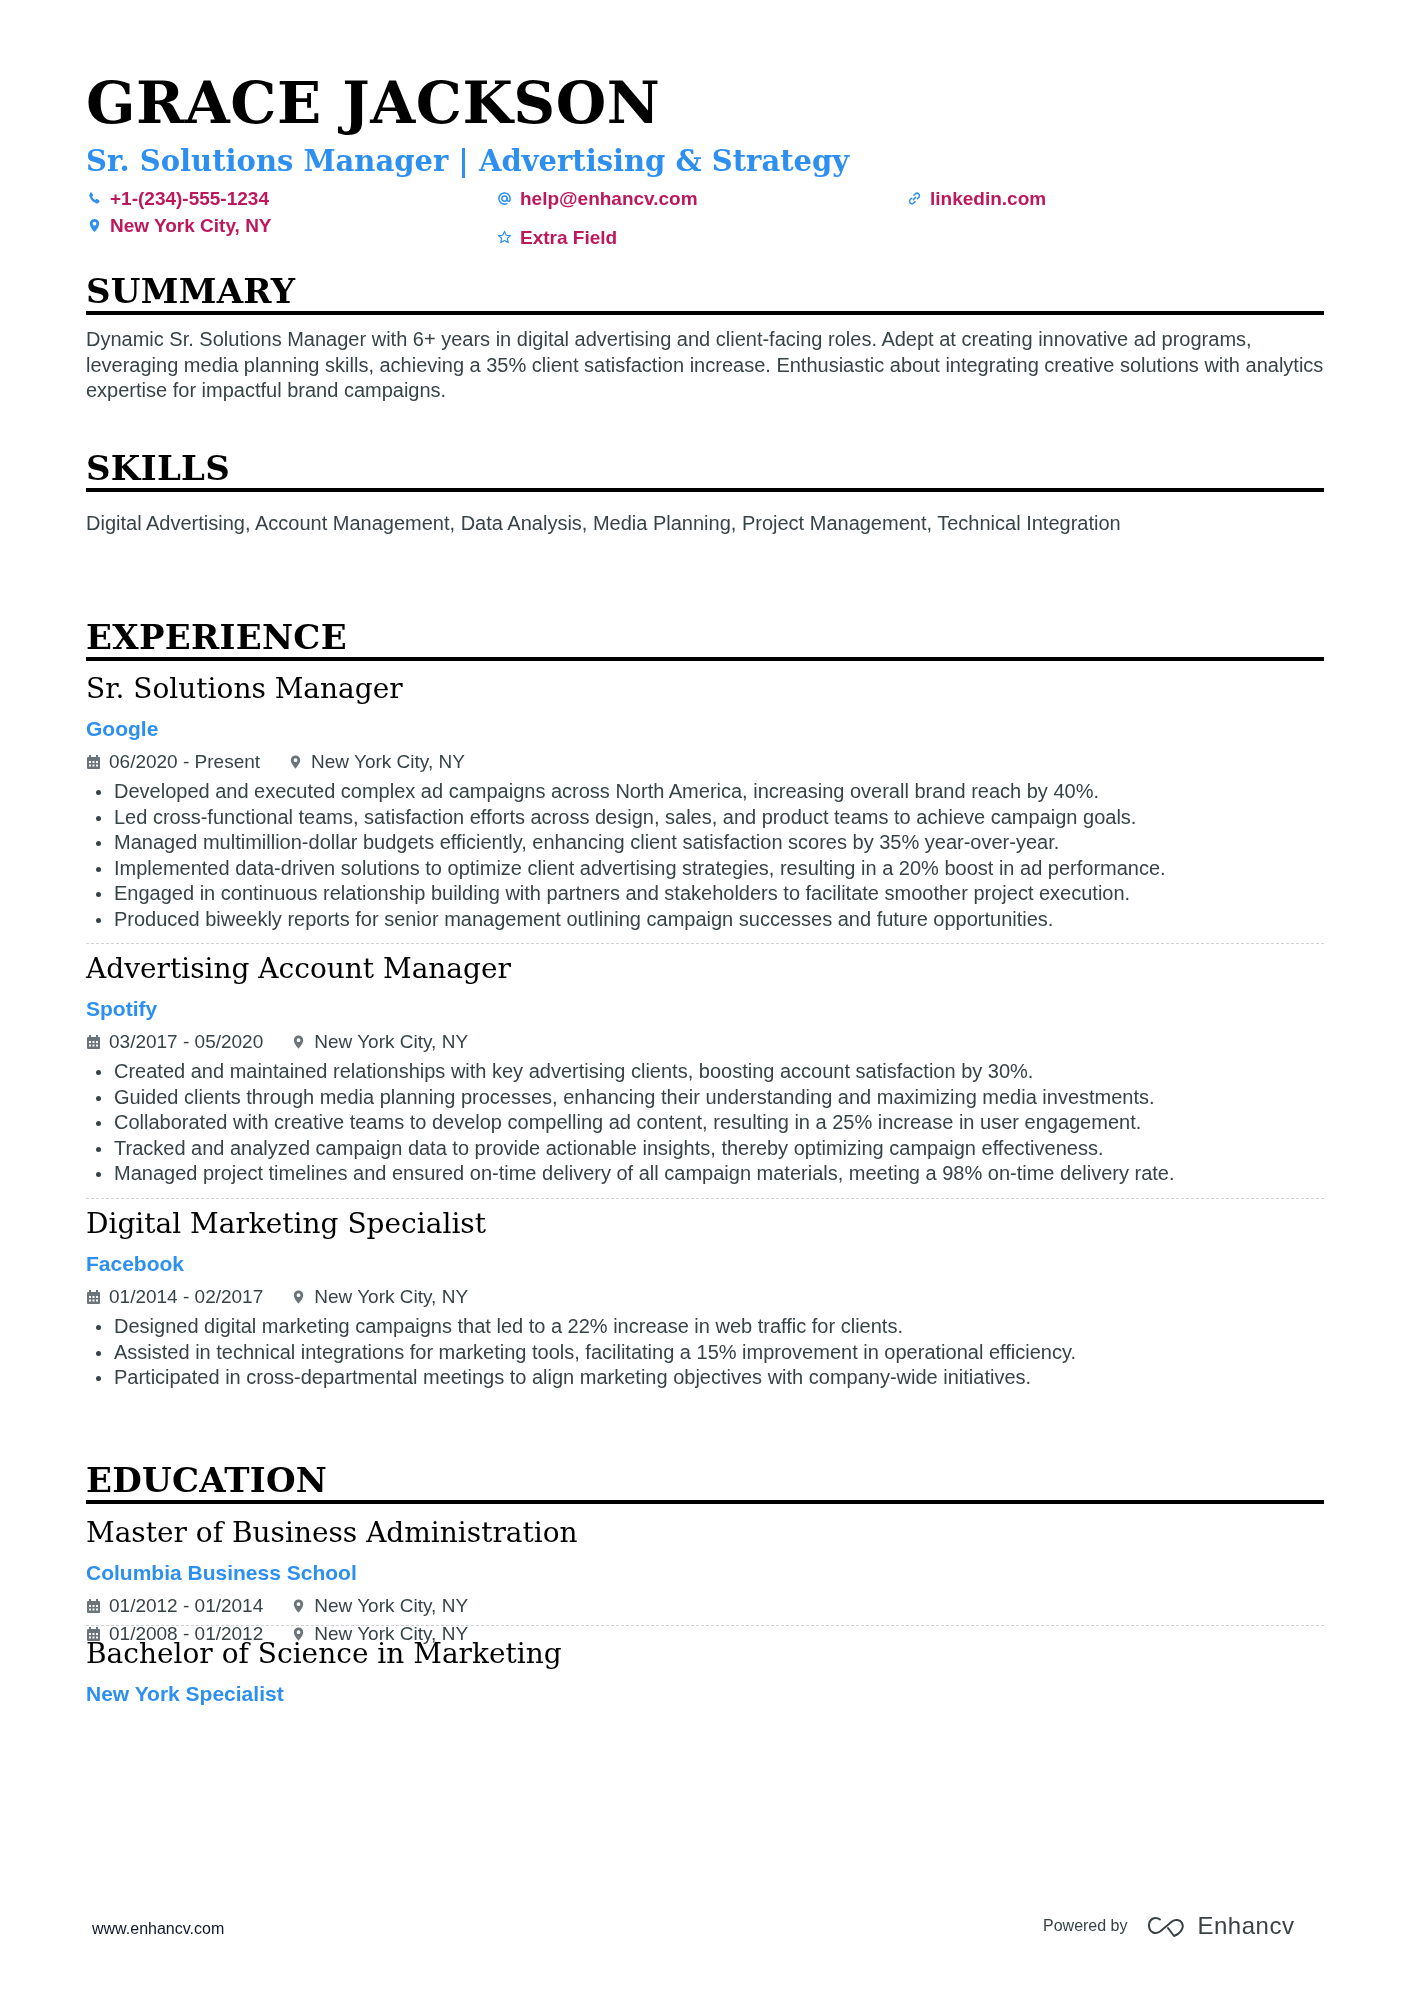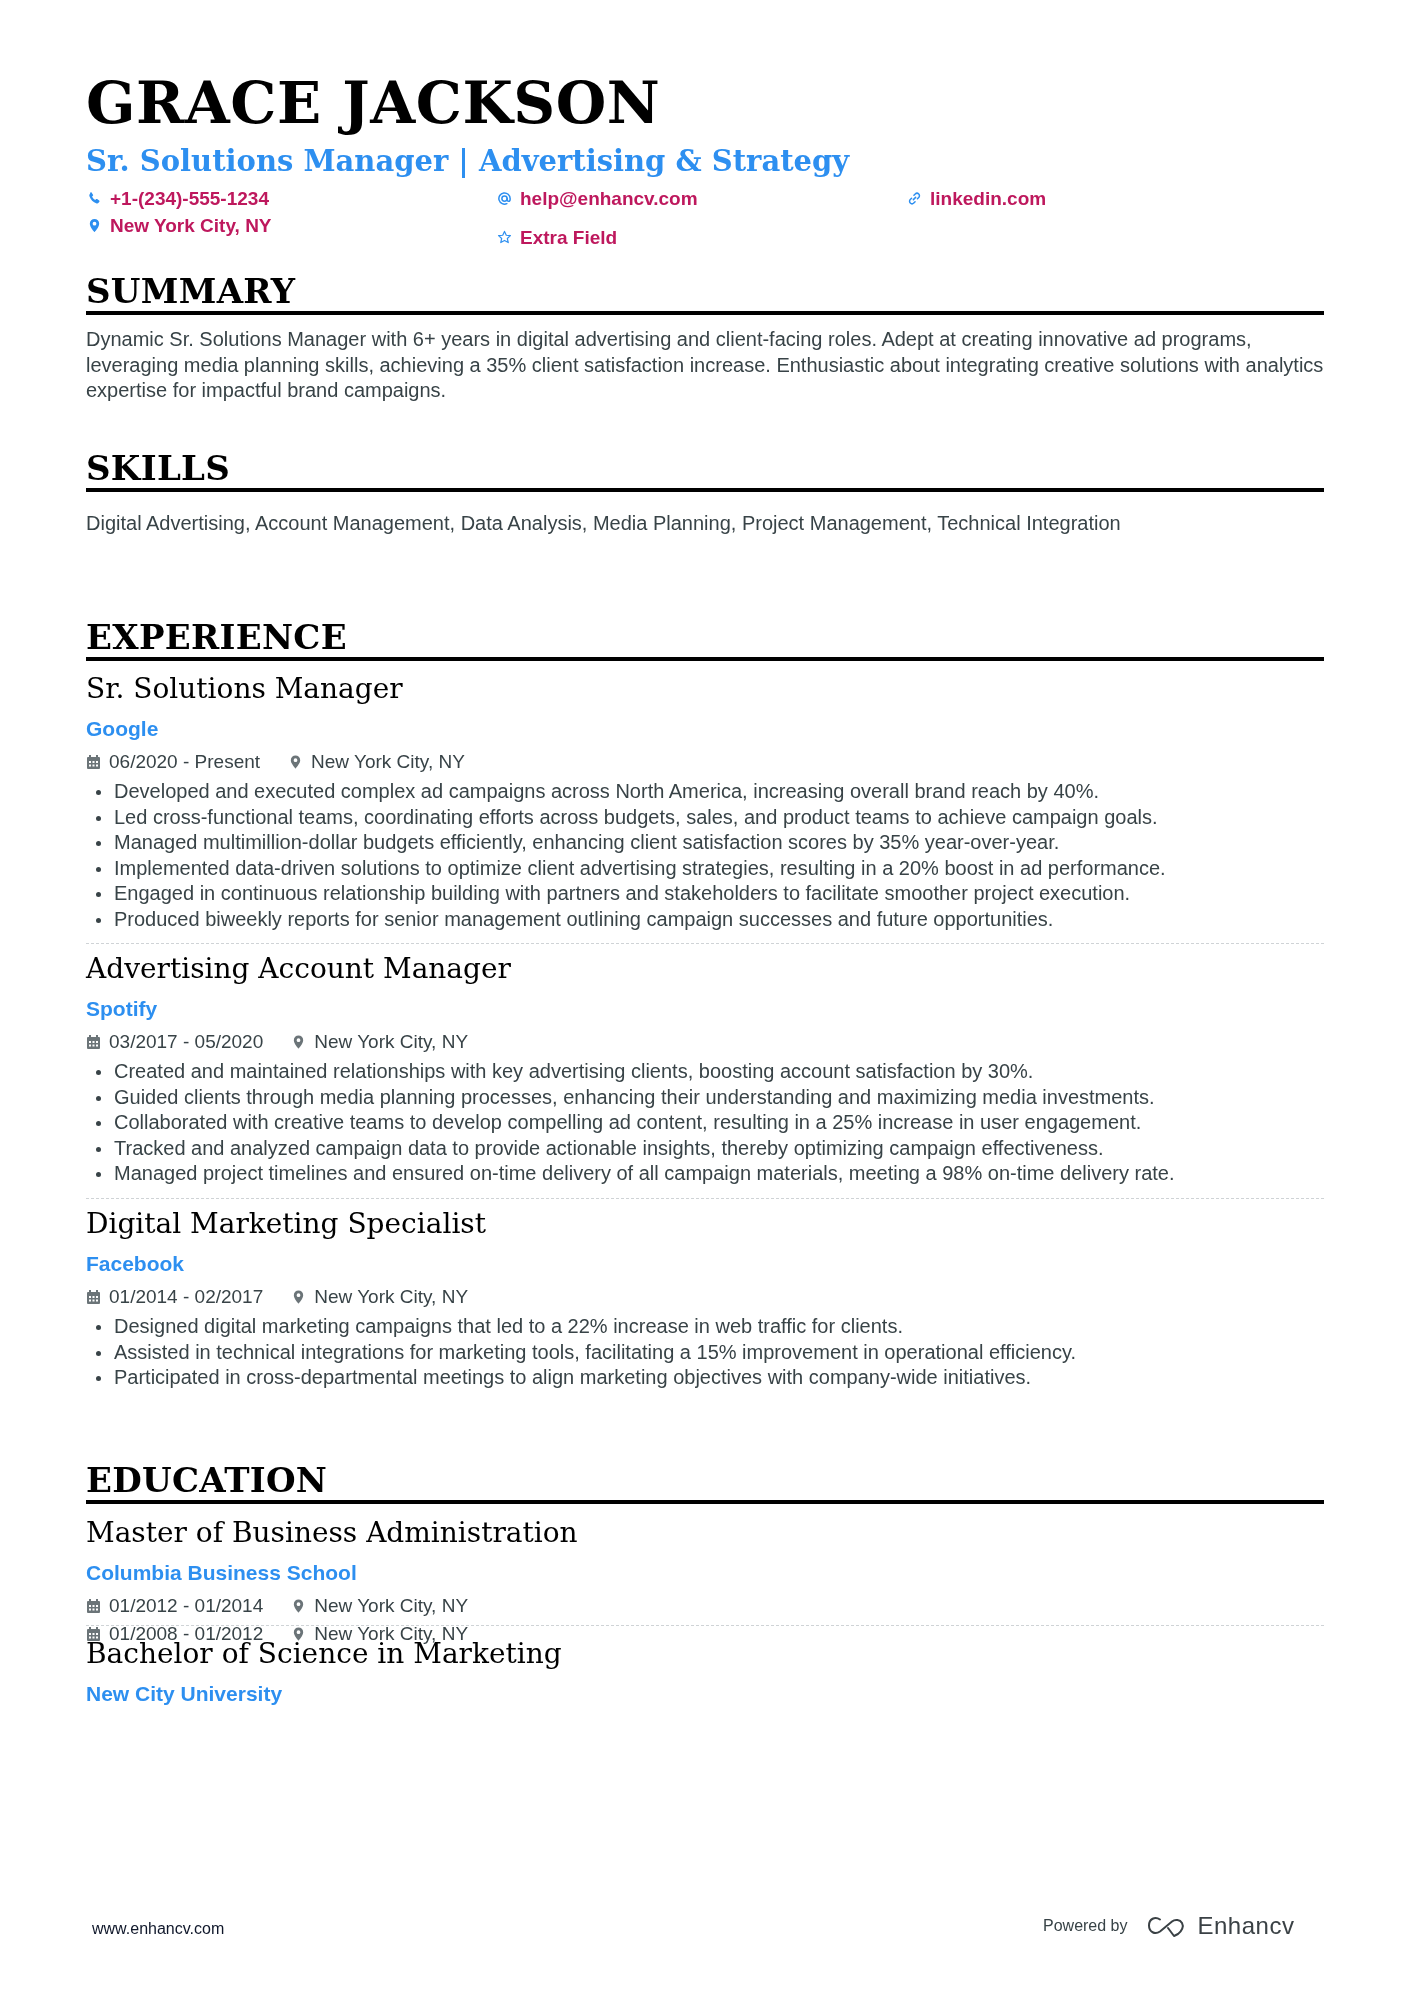--- a/index.html
+++ b/index.html
@@ -115,21 +115,21 @@
     </span>
     <span class="mi">
       <svg viewBox="0 0 16 16">
           <path d="M8 1a5 5 0 0 0-5 5c0 3.6 5 9 5 9s5-5.4 5-9a5 5 0 0 0-5-5zm0 7a2 2 0 1 1 0-4 2 2 0 0 1 0 4z" fill="#6b7478"></path>
         </svg>
       <span>New York City, NY</span>
     </span>
   </div>
   <ul class="bullets" style="top:779px;">
     <li>Developed and executed complex ad campaigns across North America, increasing overall brand reach by 40%.</li>
-    <li>Led cross-functional teams, coordinating efforts across budgets, sales, and product teams to achieve campaign goals.</li>
+    <li>Led cross-functional teams, satisfaction efforts across design, sales, and product teams to achieve campaign goals.</li>
     <li>Managed multimillion-dollar budgets efficiently, enhancing client satisfaction scores by 35% year-over-year.</li>
     <li>Implemented data-driven solutions to optimize client advertising strategies, resulting in a 20% boost in ad performance.</li>
     <li>Engaged in continuous relationship building with partners and stakeholders to facilitate smoother project execution.</li>
     <li>Produced biweekly reports for senior management outlining campaign successes and future opportunities.</li>
   </ul>
   <div class="dash" style="top:943px;"></div>
 
   <div class="job-title" style="top:955px;">Advertising Account Manager</div>
   <div class="company" style="top:998px;">Spotify</div>
   <div class="meta" style="top:1032px;">
@@ -216,21 +216,21 @@
     <span class="mi">
       <svg viewBox="0 0 16 16">
           <path d="M8 1a5 5 0 0 0-5 5c0 3.6 5 9 5 9s5-5.4 5-9a5 5 0 0 0-5-5zm0 7a2 2 0 1 1 0-4 2 2 0 0 1 0 4z" fill="#6b7478"></path>
         </svg>
       <span>New York City, NY</span>
     </span>
   </div>
   <div class="dash" style="top:1625px;"></div>
 
   <div class="job-title" style="top:1640px;">Bachelor of Science in Marketing</div>
-  <div class="company" style="top:1683px;">New City University</div>
+  <div class="company" style="top:1683px;">New York Specialist</div>
   <div class="meta" style="top:1624px;">
     <span class="mi">
       <svg viewBox="0 0 15 16">
           <rect x="1" y="3" width="13" height="12" rx="1" fill="#6b7478"></rect>
           <rect x="3" y="1" width="2" height="4" fill="#6b7478"></rect>
           <rect x="10" y="1" width="2" height="4" fill="#6b7478"></rect>
           <rect x="3" y="7" width="2" height="2" fill="#fff"></rect>
           <rect x="6.5" y="7" width="2" height="2" fill="#fff"></rect>
           <rect x="10" y="7" width="2" height="2" fill="#fff"></rect>
           <rect x="3" y="10.5" width="2" height="2" fill="#fff"></rect>

